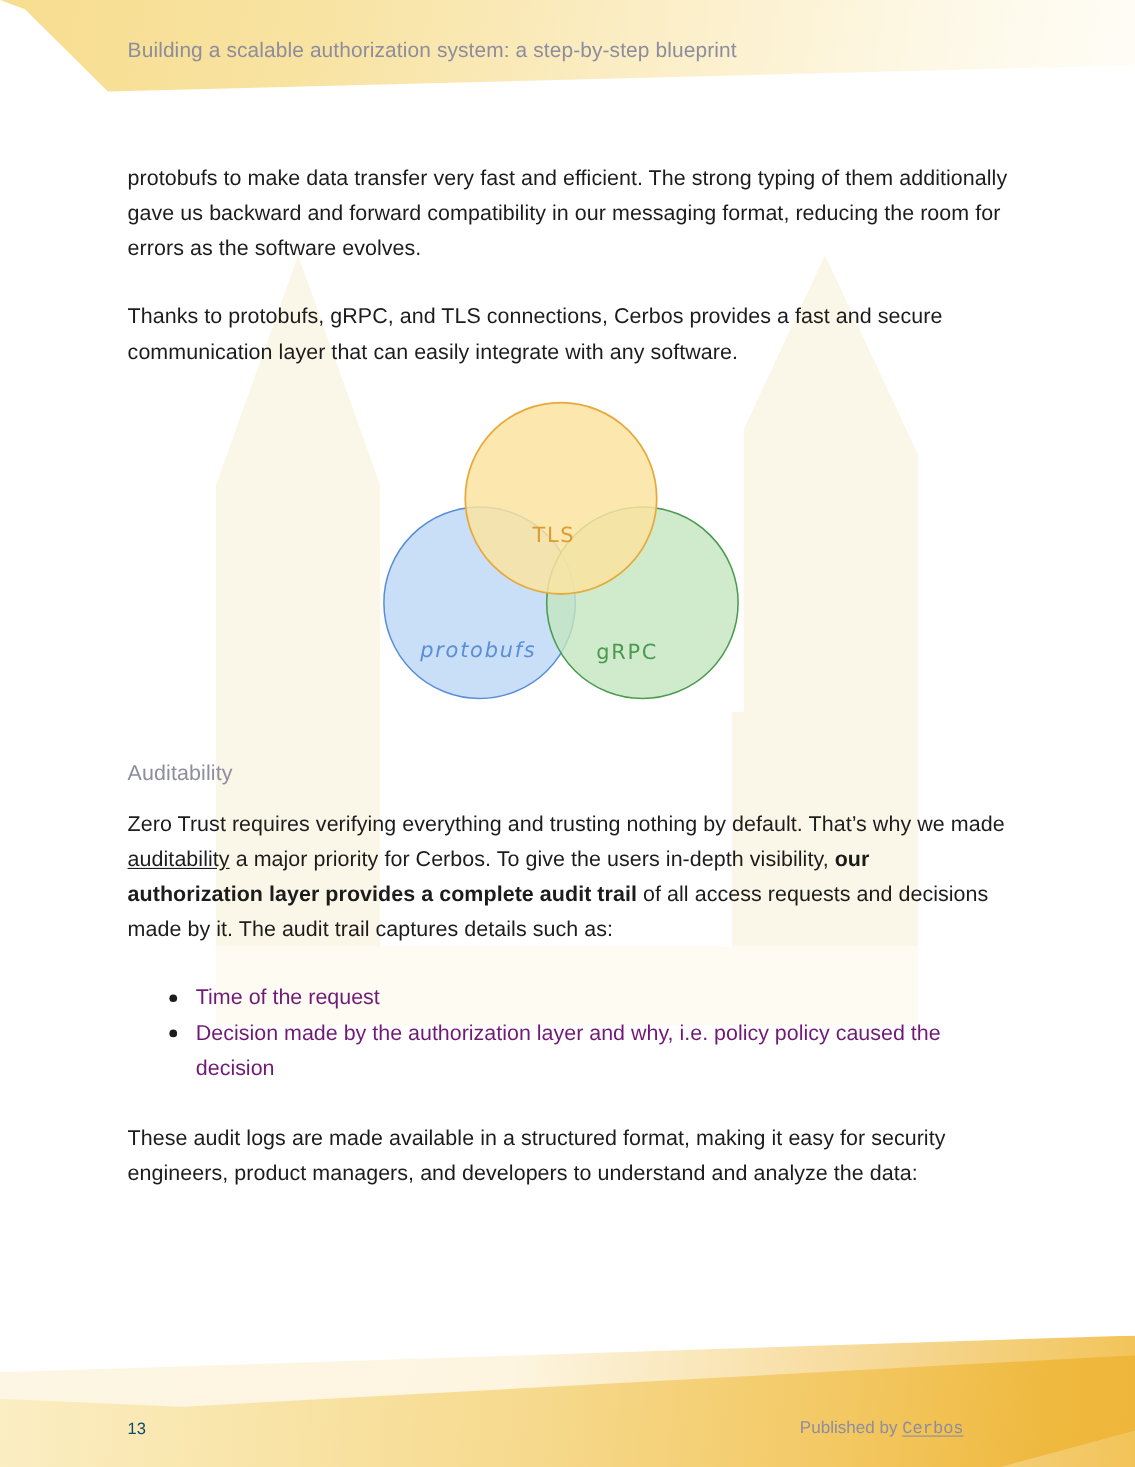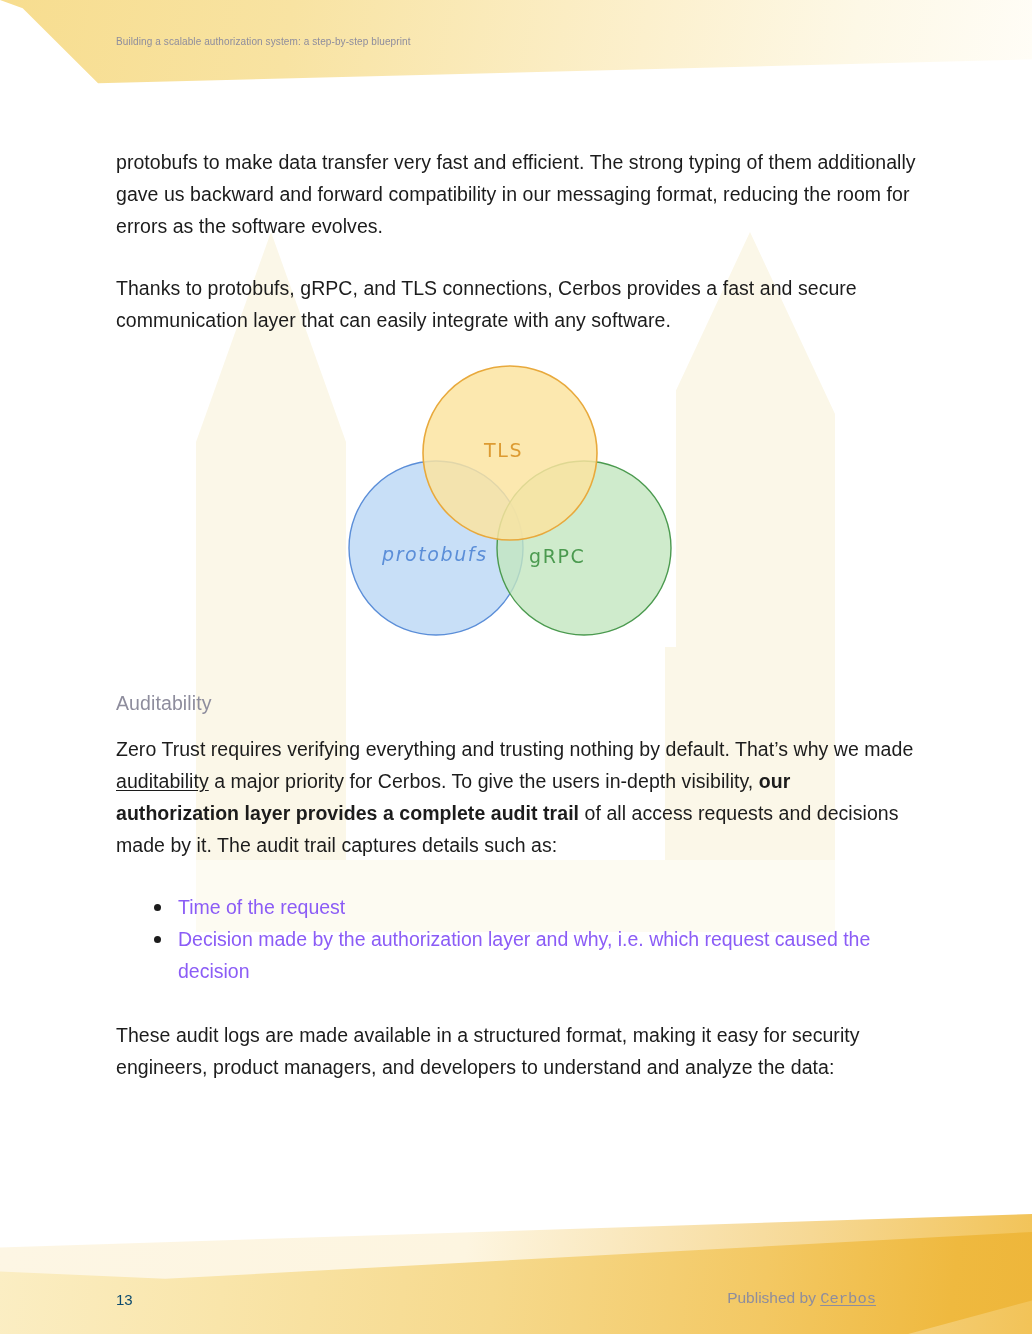--- a/index.html
+++ b/index.html
@@ -70,21 +70,21 @@
   .header-shape {
     position: absolute;
     inset: 0;
     background: linear-gradient(100deg, #f7dd8f 0%, #f8e3a2 28%, #fcf0cd 62%, #fdf8e6 82%, #fffdf7 100%);
     clip-path: polygon(0% 0%, 100% 0%, 100% 57%, 9.5% 80%, 2.2% 8%);
   }
   .header-title {
     position: absolute;
     left: 116px;
     top: 36px;
-    font-size: 10px;
+    font-size: 19px;
     letter-spacing: 0.1px;
     color: #8e8d9d;
     z-index: 3;
     white-space: nowrap;
   }
 
   
   .content {
     position: absolute;
     left: 0;
@@ -125,21 +125,21 @@
   ul.bullets {
     margin: 0;
     padding: 0;
     list-style: none;
   }
   ul.bullets li {
     position: relative;
     padding-left: 62px;
     font-size: 19.5px;
     line-height: 32px;
-    color: #8b5cf6;
+    color: #701a75;
     margin-bottom: 0;
   }
   ul.bullets li::before {
     content: "";
     position: absolute;
     left: 38px;
     top: 13px;
     width: 7px;
     height: 7px;
     border-radius: 50%;
@@ -162,24 +162,25 @@
     top: -2px;
     width: 350px;
     height: 300px;
   }
   .venn-label {
     position: absolute;
     font-family: "DejaVu Sans", sans-serif;
     font-size: 19px;
     letter-spacing: 1.6px;
     white-space: nowrap;
+    margin-top: 37px;
   }
   .venn-label-tls  { left: 132px; top: 84px; color: #dd9b32; }
   .venn-label-pb   { left: 30px;  top: 188px; color: #5b8ed8; font-style: italic; }
-  .venn-label-grpc { left: 177px; top: 190px; color: #4b9a4f; }
+  .venn-label-grpc { left: 190px; top: 190px; color: #4b9a4f; }
 
   
   .footer-band {
     position: absolute;
     left: 0;
     bottom: 0;
     width: 1032px;
     height: 120px;
     z-index: 1;
     pointer-events: none;
@@ -250,21 +251,21 @@
       <p class="para">Thanks to protobufs, gRPC, and TLS connections, Cerbos provides a fast and secure communication layer that can easily integrate with any software.</p>
 
       <div style="height:326px"></div>
 
       <h2 class="section-head">Auditability</h2>
 
       <p class="para"><span>Zero Trust requires verifying everything and trusting nothing by default. That’s why we made </span><a class="inline-link" href="#">auditability</a><span> a major priority for Cerbos. To give the users in-depth visibility, </span><b class="strong">our authorization layer provides a complete audit trail</b><span> of all access requests and decisions made by it. The audit trail captures details such as:</span></p>
 
       <ul class="bullets">
         <li>Time of the request</li>
-        <li>Decision made by the authorization layer and why, i.e. which request caused the decision</li>
+        <li>Decision made by the authorization layer and why, i.e. policy policy caused the decision</li>
       </ul>
 
       <div style="height:32px"></div>
 
       <p class="para tight">These audit logs are made available in a structured format, making it easy for security engineers, product managers, and developers to understand and analyze the data:</p>
 
     </div>
 
     <div class="venn-figure">
       <svg class="venn-canvas" viewBox="0 0 350 300" xmlns="http://www.w3.org/2000/svg">

